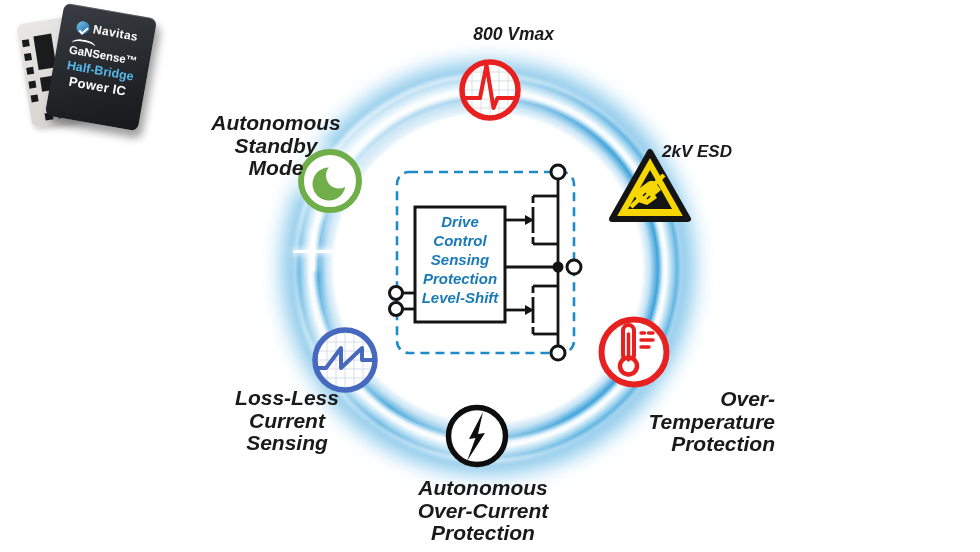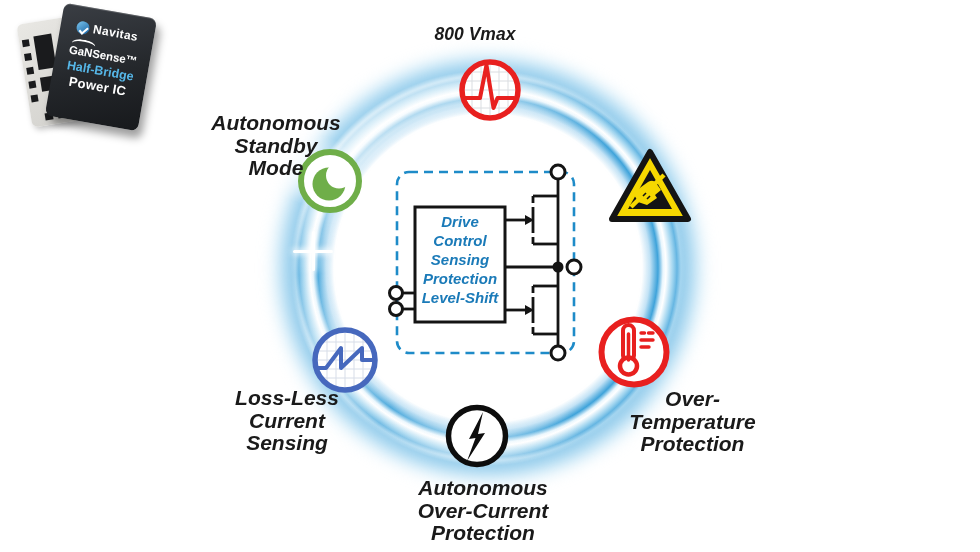--- a/index.html
+++ b/index.html
@@ -230,27 +230,28 @@
     <circle cx="33.5" cy="53" r="8.5" fill="#ffffff" stroke="#e8201f" stroke-width="4.5"></circle>
     <line x1="33.5" y1="21" x2="33.5" y2="47" stroke="#e8201f" stroke-width="3.5" stroke-linecap="round"></line>
     <g stroke="#e8201f" stroke-width="3.4" stroke-linecap="round">
       <line x1="46" y1="20" x2="49.5" y2="20"></line>
       <line x1="53.5" y1="20" x2="58" y2="20"></line>
       <line x1="46" y1="27" x2="58" y2="27"></line>
       <line x1="46" y1="34" x2="54" y2="34"></line>
     </g>
   </svg>
 
-  <div class="label center" style="left:385px; top:25px;  width:180px; font-size:17.5px;">800 Vmax</div>
+  <div class="label center" style="left:374px; top:25px;  width:180px; font-size:17.5px;text-align:right;">800 Vmax</div>
+  <div class="label" style="left:662px; top:143px; width:130px; font-size:17px;">2kV ESD</div>
   <div class="label center" style="left:196px; top:112px; width:160px;">Autonomous
 Standby
 Mode</div>
   <div class="label center" style="left:207px; top:387px; width:160px;">Loss-Less
 Current
 Sensing</div>
   <div class="label center" style="left:398px; top:477px; width:170px;">Autonomous
 Over-Current
 Protection</div>
-  <div class="label center" style="left:610px; top:388px; width:165px;">Over-
+  <div class="label center" style="left:610px; top:388px; width:165px;text-align:right;">Over-
 Temperature
 Protection</div>
 
 </div>
 
 </body></html>

